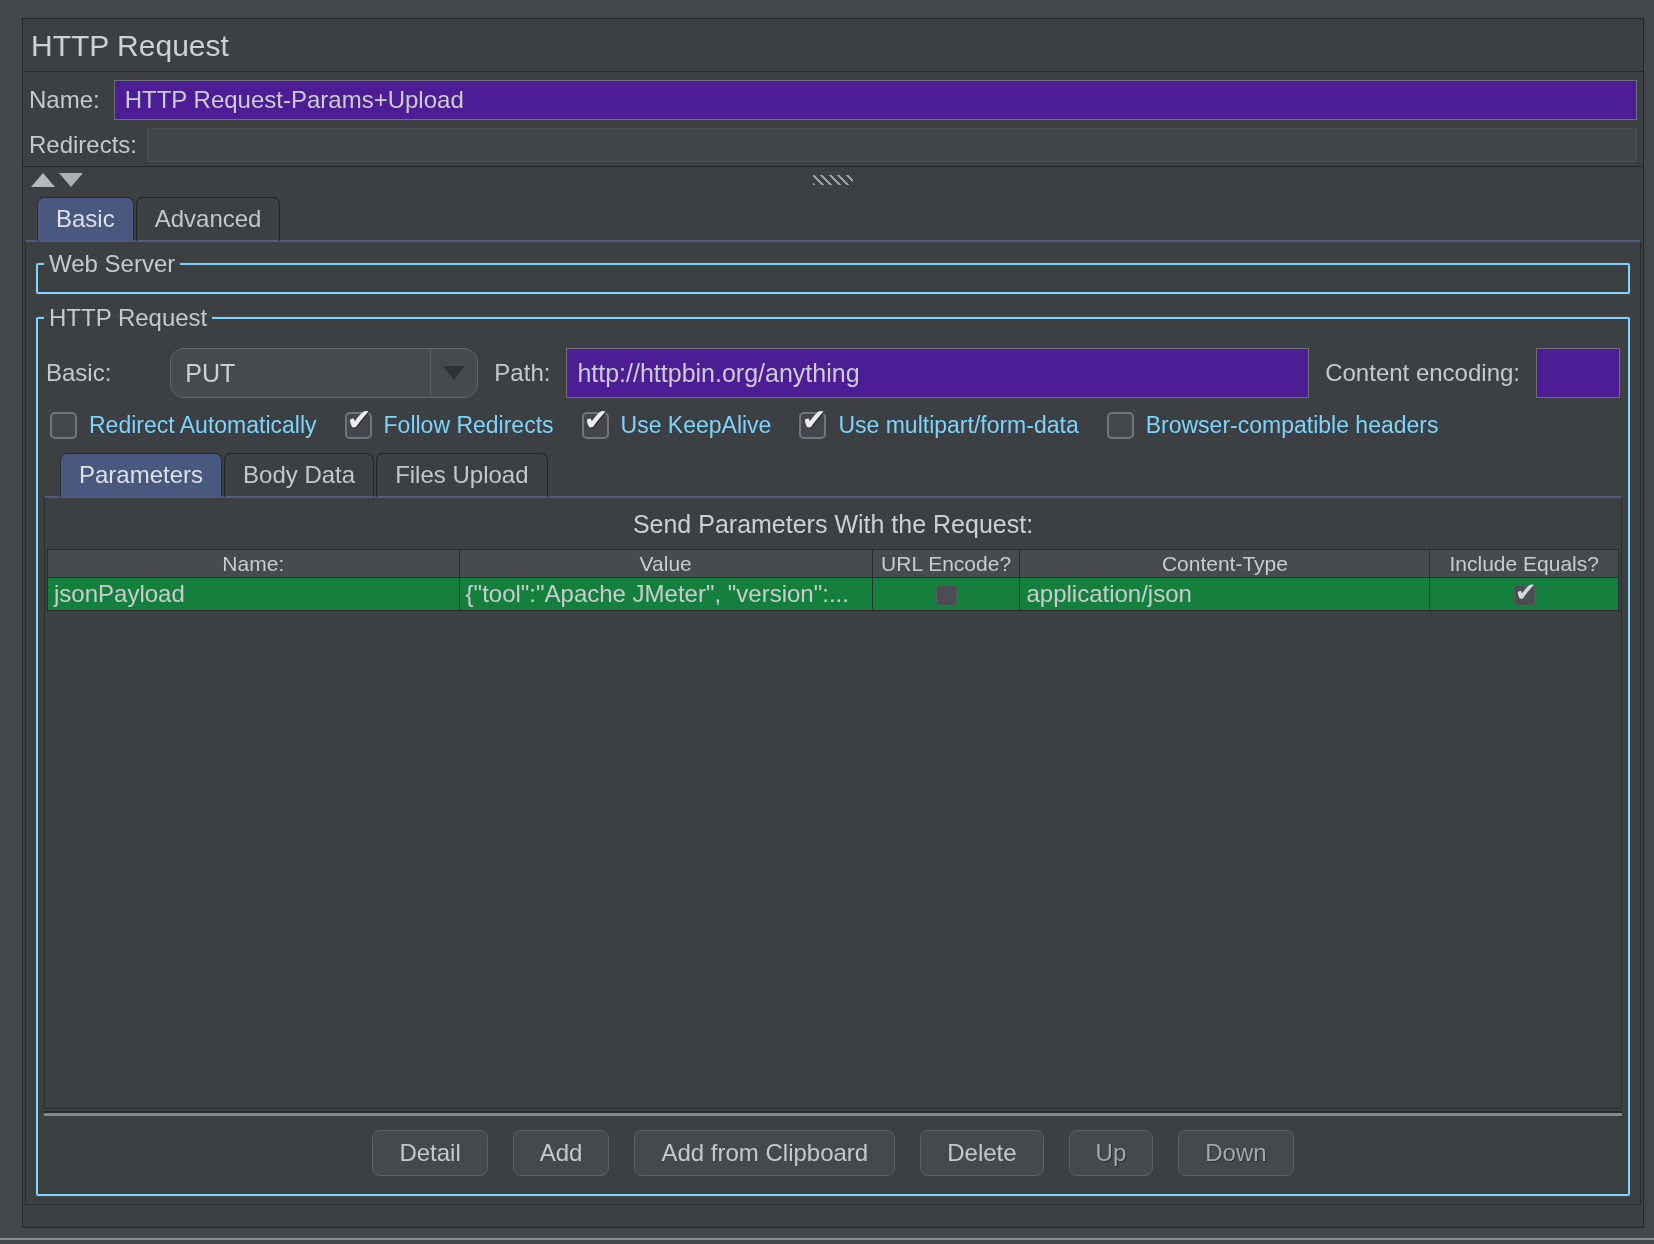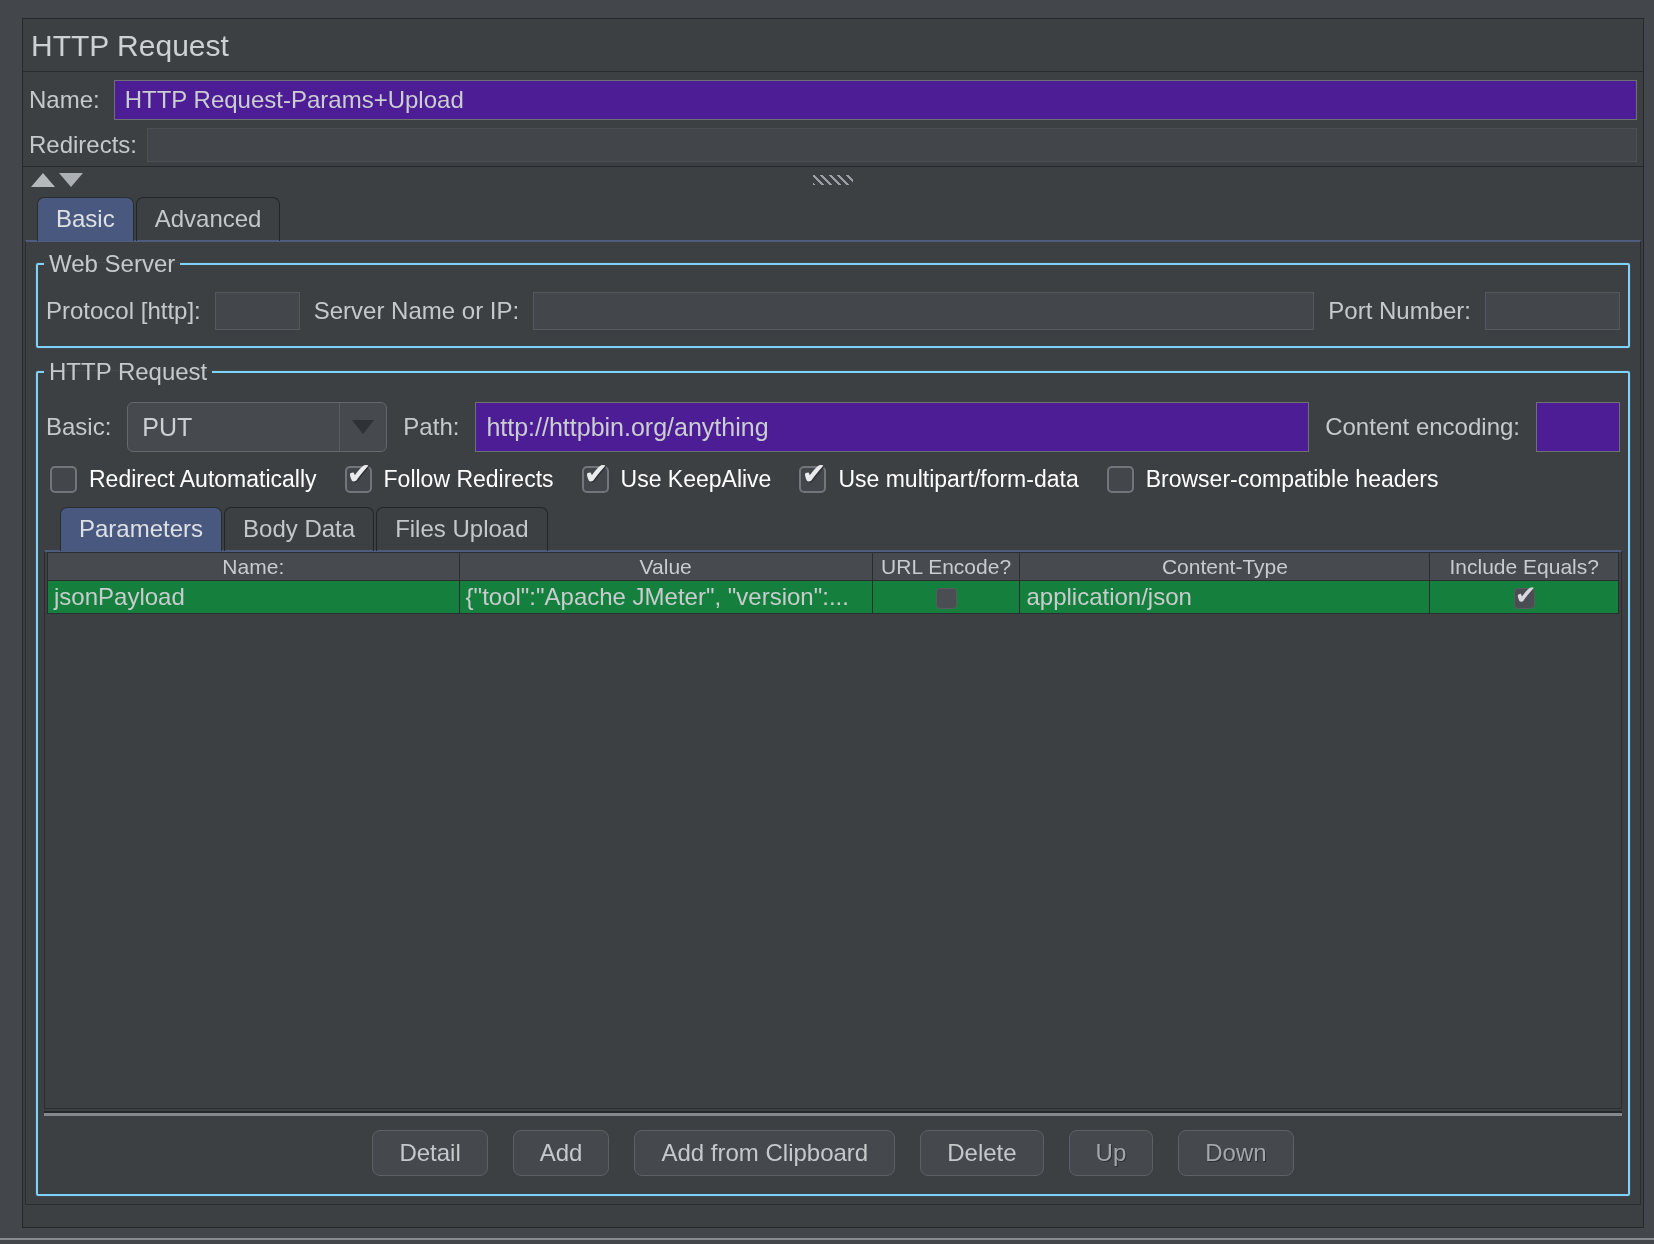--- a/index.html
+++ b/index.html
@@ -62,43 +62,43 @@
     margin:2px 2px 8px 2px;padding:4px 6px 10px 6px;
   }
   legend{font-size:24px;color:#c6c9cc;padding:0 5px;}
   fieldset.grow{flex:1;display:flex;flex-direction:column;margin-bottom:2px;}
   .ws-row{display:flex;align-items:center;padding:10px 2px 6px 2px;gap:14px;}
   .ws-row .protocol{width:85px;height:38px;background:#43464a;border:1px solid #55585c;}
   .ws-row .server{flex:1;height:38px;background:#43464a;border:1px solid #55585c;}
   .ws-row .port{width:135px;height:38px;background:#43464a;border:1px solid #55585c;}
   .method-row{display:flex;align-items:center;padding:12px 2px 8px 2px;gap:16px;}
   .combo{
-    width:260px;height:50px;background:#46494d;border:1px solid #64676b;border-radius:6px;
-    display:flex;align-items:center;box-sizing:border-box;cursor:default;
+    width:308px;height:50px;background:#46494d;border:1px solid #64676b;border-radius:14px;
+    display:flex;align-items:center;box-sizing:border-box;cursor:default;margin-left:43px;
   }
   .combo .val{flex:1;font-size:25px;color:#cdd0d2;padding-left:14px;}
   .combo .arrow-box{
     width:46px;height:100%;border-left:1px solid #5a5d61;
     display:flex;align-items:center;justify-content:center;
   }
   .combo .arrow{width:0;height:0;border-left:11px solid transparent;border-right:11px solid transparent;border-top:14px solid #2e3135;}
   .method-row .path{flex:1;height:50px;font-size:25px;}
   .method-row .enc{width:84px;height:50px;}
   .check-row{display:flex;align-items:center;padding:6px 2px 8px 6px;gap:28px;flex-wrap:nowrap;}
   .cb{display:flex;align-items:center;gap:12px;cursor:default;}
   .cb .box{
     width:23px;height:23px;border-radius:5px;background:#43474b;
     border:2px solid #72757b;position:relative;flex:0 0 auto;
   }
   .cb .tick{display:none;}
   .cb .box[data-checked="true"] .tick{
     display:block;position:absolute;left:0px;top:-12px;
     font-size:30px;color:#e9ebed;text-shadow:1px 1px 1px #2a2d30;
   }
-  .cb .cb-label{font-size:23px;color:#ffffff;}
+  .cb .cb-label{font-size:23px;color:#7dd3fc;}
   .inner-tabs{display:flex;margin:6px 0 0 16px;position:relative;z-index:2;}
   .table-panel{
     flex:1;border:1px solid #2b2e31;border-top:2px solid #505c7e;margin-top:-1px;
     display:flex;flex-direction:column;box-sizing:border-box;
   }
   .table-title{font-size:25px;color:#cdd0d3;text-align:center;padding:12px 0 10px 0;}
   table.params{
     border-collapse:collapse;table-layout:fixed;width:calc(100% - 4px);margin:0 2px;
   }
   table.params th{
@@ -155,28 +155,20 @@
 
   <div class="tabs">
     <div class="tab sel">Basic</div>
     <div class="tab">Advanced</div>
   </div>
 
   <div class="tab-content">
 
     <fieldset>
       <legend>Web Server</legend>
-      <div class="ws-row">
-        <span class="lbl">Protocol [http]:</span>
-        <input class="txt protocol" value="" style="">
-        <span class="lbl">Server Name or IP:</span>
-        <input class="txt server" value="" style="">
-        <span class="lbl">Port Number:</span>
-        <input class="txt port" value="" style="">
-      </div>
     </fieldset>
 
     <fieldset class="grow">
       <legend>HTTP Request</legend>
 
       <div class="method-row">
         <span class="lbl">Basic:</span>
         <div class="combo">
           <span class="val">PUT</span>
           <span class="arrow-box">
@@ -218,20 +210,21 @@
         </span>
       </div>
 
       <div class="tabs inner-tabs">
         <div class="tab sel">Parameters</div>
         <div class="tab">Body Data</div>
         <div class="tab">Files Upload</div>
       </div>
 
       <div class="table-panel">
+        <div class="table-title">Send Parameters With the Request:</div>
         <table class="params">
           <colgroup>
             <col style="width:26.2%">
               <col style="width:26.3%">
               <col style="width:9.4%">
             <col style="width:26.1%">
               <col style="width:12.0%">
           </colgroup>
           <thead>
             <tr>

